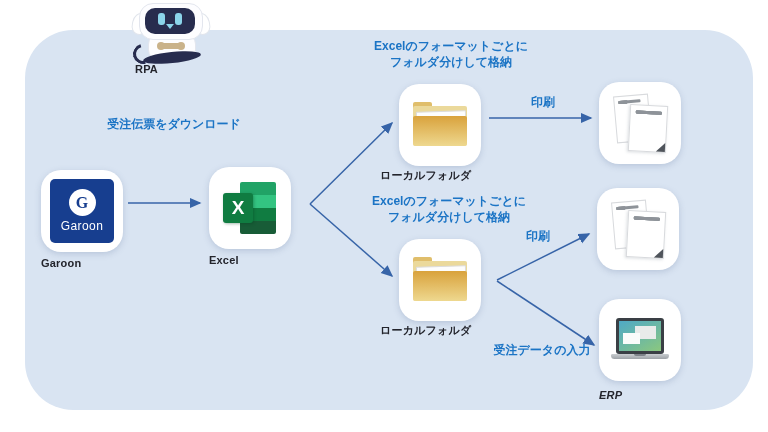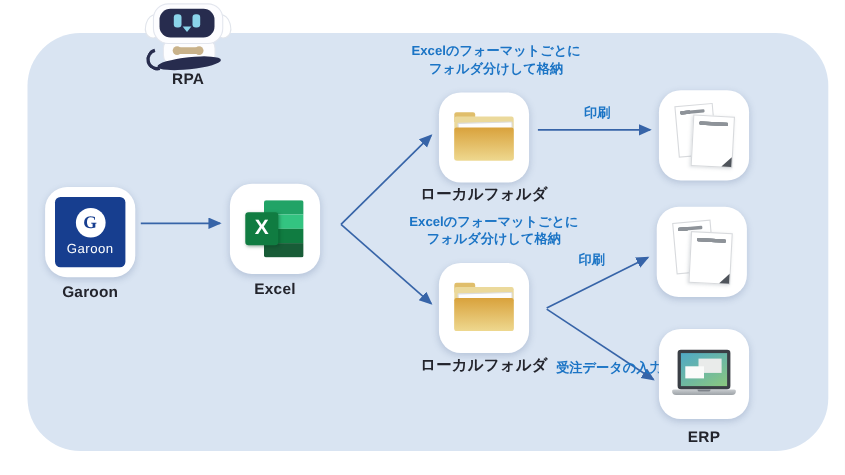--- a/index.html
+++ b/index.html
@@ -3,21 +3,21 @@
 <meta charset="utf-8">
 <style>
   html,body{margin:0;padding:0;}
   body{width:768px;height:432px;background:#ffffff;font-family:"Liberation Sans","DejaVu Sans",sans-serif;overflow:hidden;}
   .stage{position:relative;width:768px;height:432px;background:#ffffff;}
   .panel{position:absolute;left:25px;top:30px;width:728px;height:380px;background:#D9E4F2;border-radius:48px;}
 
   
   .card{position:absolute;width:82px;height:82px;background:#ffffff;border-radius:20px;
         box-shadow:0 2px 6px rgba(110,130,165,.30);display:flex;align-items:center;justify-content:center;z-index:2;}
-  .card-label{position:absolute;font-size:14px;font-weight:bold;color:#23242C;text-align:center;z-index:2;letter-spacing:.2px;}
+  .card-label{position:absolute;font-size:11px;font-weight:bold;color:#23242C;text-align:left;z-index:2;letter-spacing:.2px;}
 
   
   .note{position:absolute;font-size:12px;font-weight:bold;color:#1B74C5;text-align:center;line-height:16px;z-index:2;}
   .note span{display:block;}
 
   
   .arrows{position:absolute;left:0;top:0;width:768px;height:432px;z-index:1;pointer-events:none;}
 
   
   .robot{position:absolute;left:131px;top:1px;width:80px;height:63px;z-index:3;}
@@ -130,20 +130,21 @@
 
   <div class="card" style="left:41px;top:170px;">
     <div class="garoon-tile">
       <div class="garoon-circle">G</div>
       <div class="garoon-word">Garoon</div>
     </div>
   </div>
   <div class="card-label" style="left:41px;top:257px;width:82px;">Garoon</div>
 
   <div class="note" style="left:98px;top:116px;width:152px;">
+    <span>受注伝票をダウンロード</span>
   </div>
 
   <div class="card" style="left:209px;top:167px;">
     <div class="excel-tile">
       <div class="xl-sheet">
         <div class="xl-b1"></div>
         <div class="xl-b2"></div>
         <div class="xl-b3"></div>
         <div class="xl-b4"></div>
       </div>
@@ -219,27 +220,27 @@
         <div class="dc-line" style="width:26px;"></div>
         <div class="dc-line" style="width:26px;"></div>
         <div class="dc-line" style="width:26px;"></div>
         <div class="dc-line" style="width:26px;"></div>
         <div class="dc-line" style="width:18px;"></div>
         <div class="dc-fold"></div>
       </div>
     </div>
   </div>
 
-  <div class="note" style="left:486px;top:326px;width:112px;margin-left:12px;">受注データの入力</div>
+  <div class="note" style="left:486px;top:342px;width:112px;">受注データの入力</div>
 
   <div class="card" style="left:599px;top:299px;">
     <div class="laptop-tile">
       <div class="lp-bezel"></div>
       <div class="lp-screen"></div>
       <div class="lp-win1"></div>
       <div class="lp-win2"></div>
       <div class="lp-base"></div>
       <div class="lp-notch"></div>
     </div>
   </div>
-  <div class="card-label" style="left:599px;top:389px;width:82px;">ERP</div>
+  <div class="card-label" style="left:599px;top:389px;width:82px;font-style:italic;">ERP</div>
 
 </div>
 
 </body></html>

